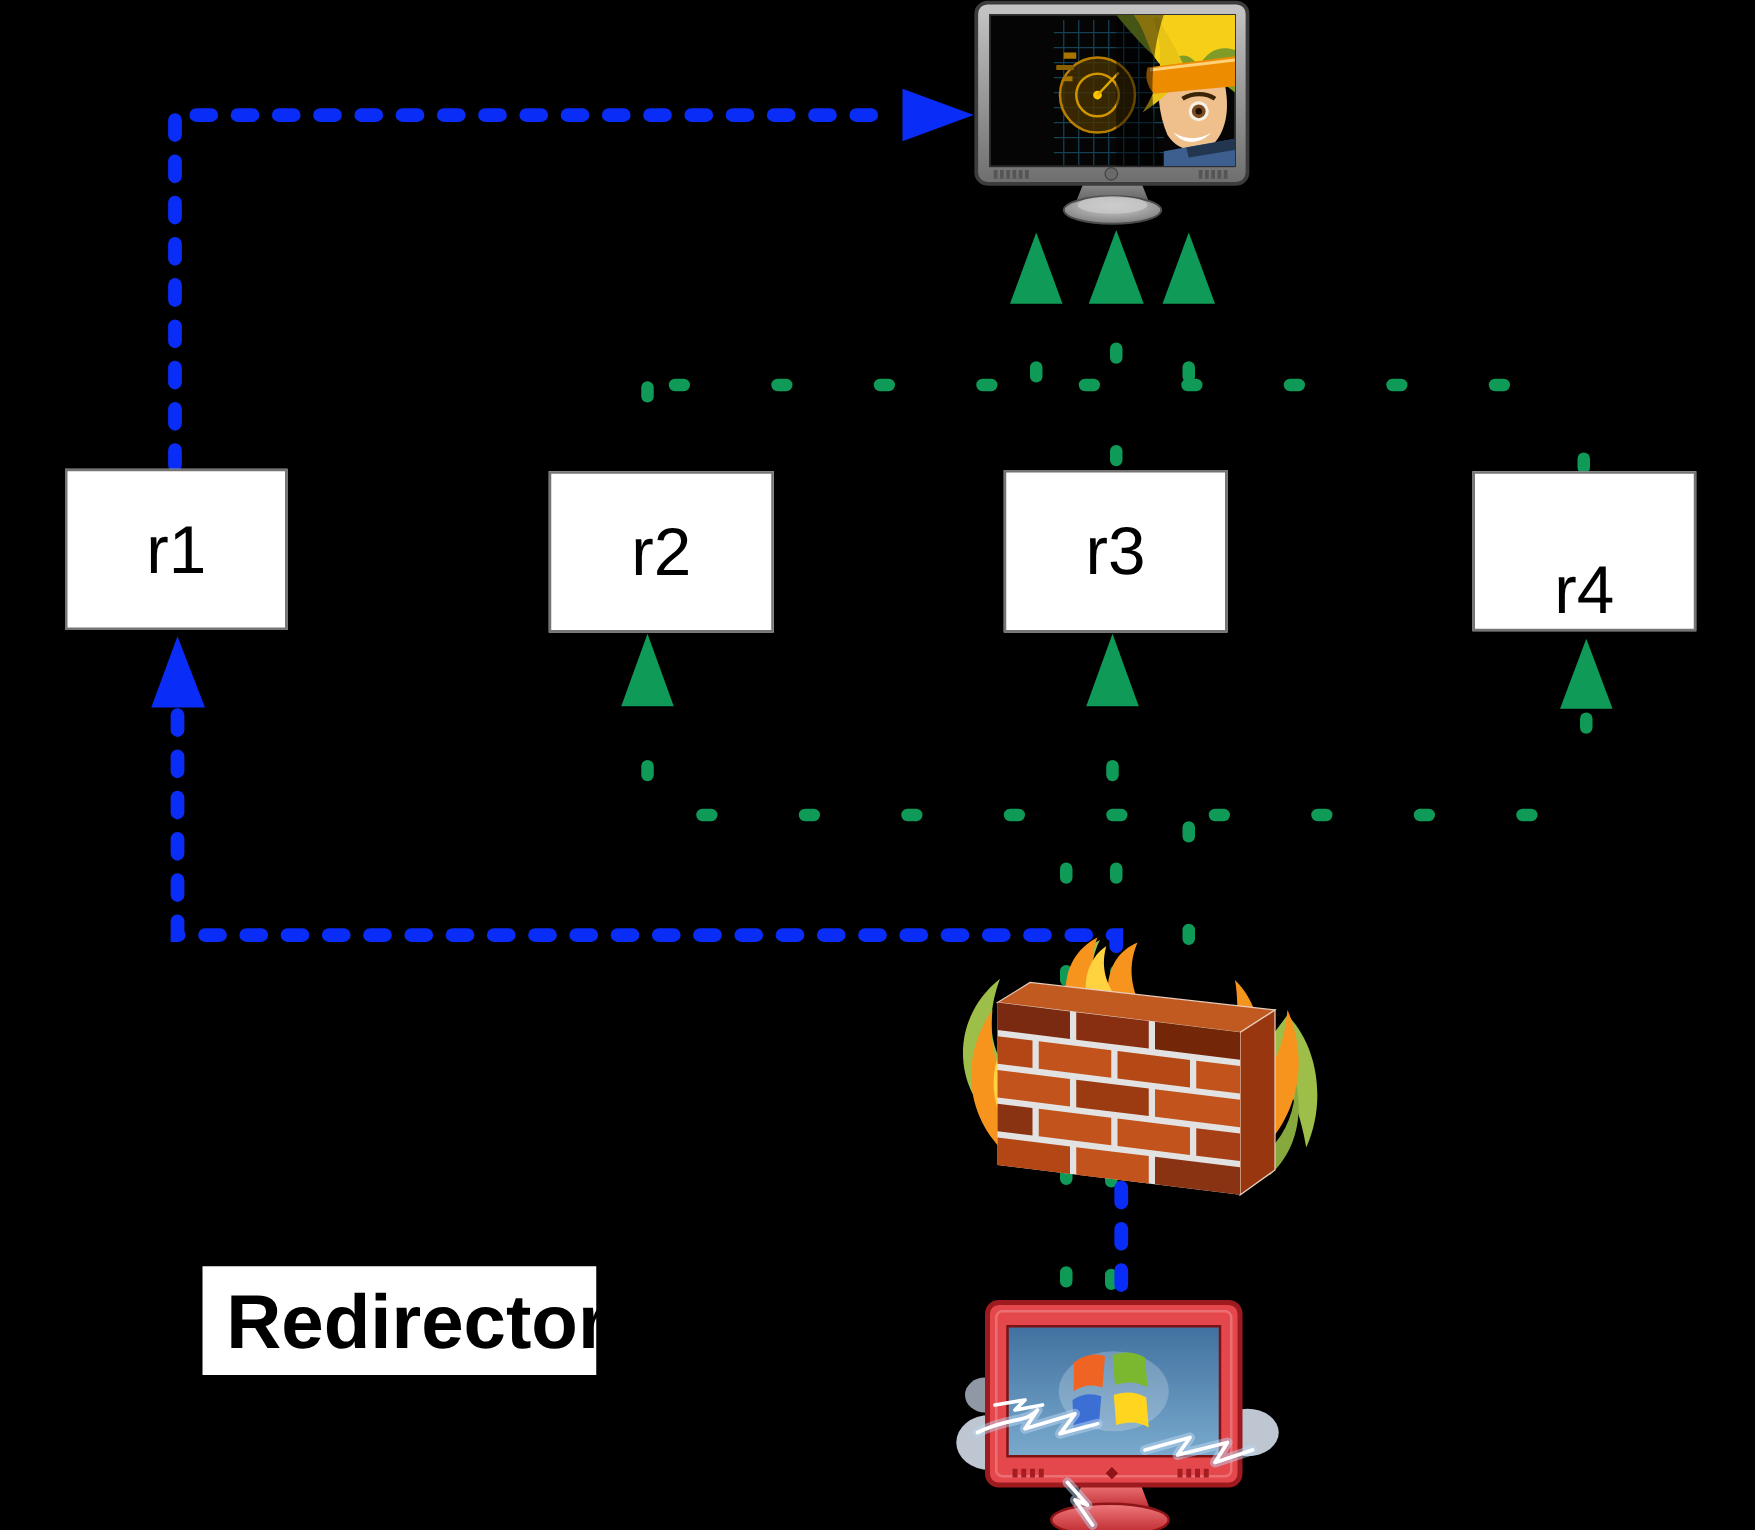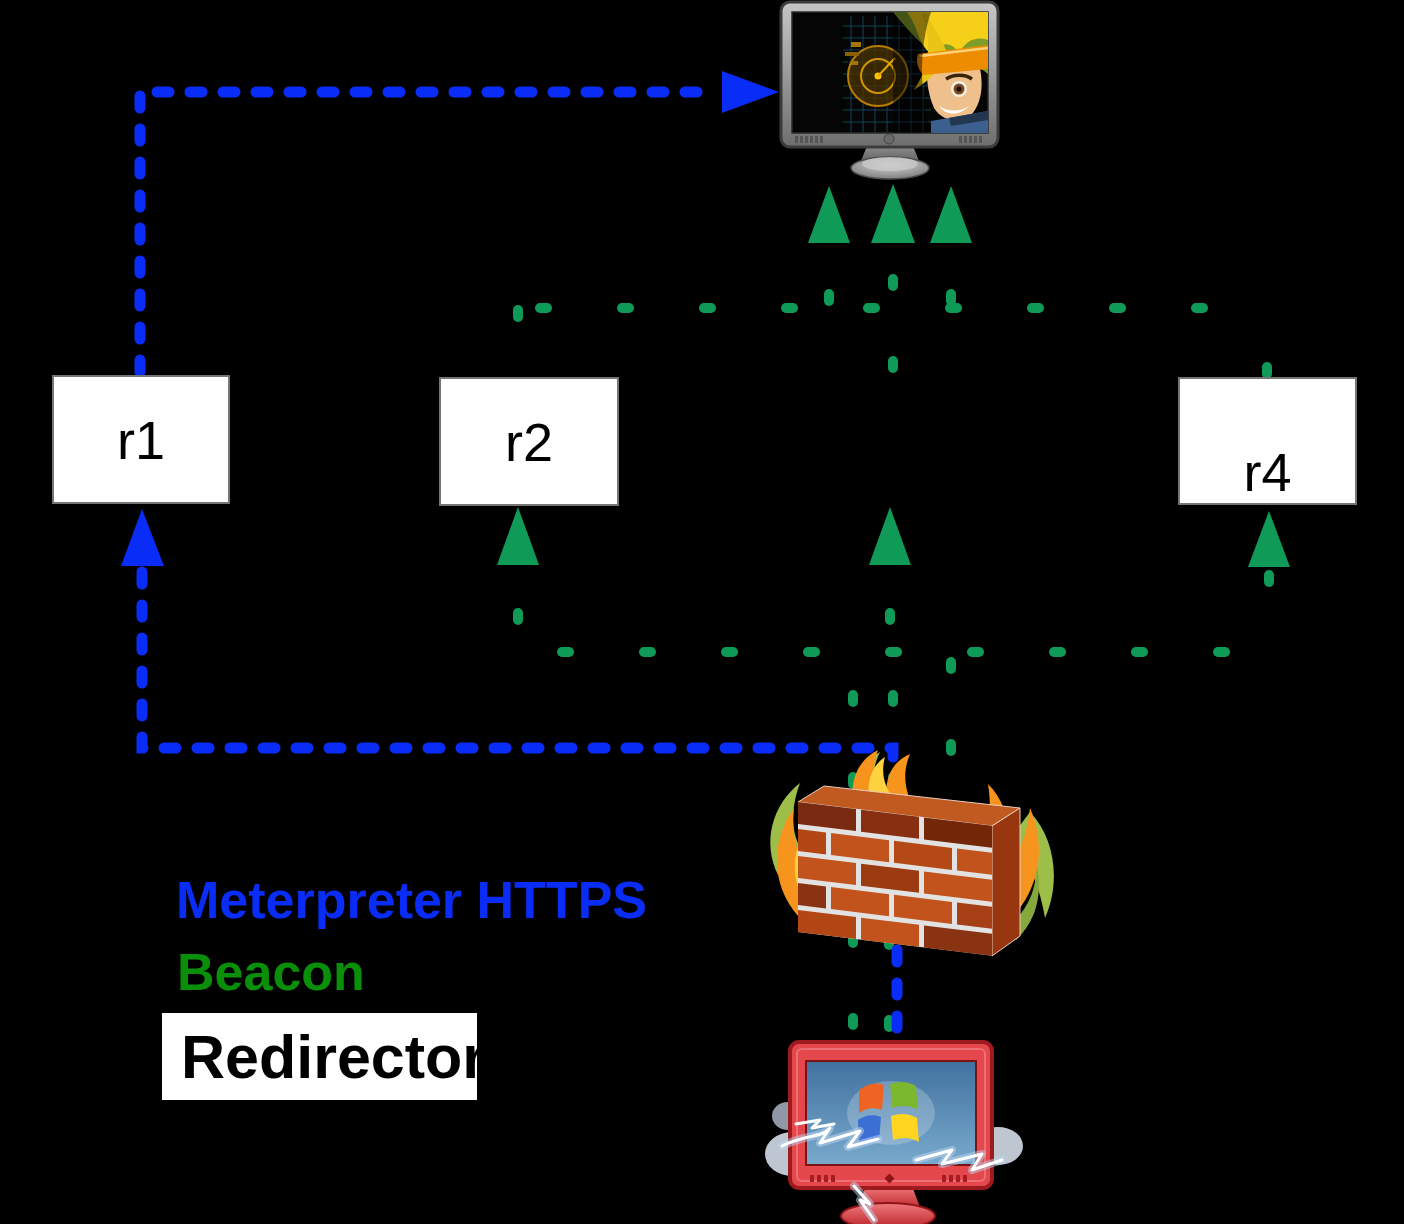--- a/index.html
+++ b/index.html
@@ -270,23 +270,24 @@
       <rect x="120" y="147" width="7" height="7" transform="rotate(45 123.5 150.5)" fill="#8e1418"></rect>
     </g>
   </svg>
 
   <div class="node" id="node-r1">
     <span>r1</span>
   </div>
   <div class="node" id="node-r2">
     <span>r2</span>
   </div>
+  <div class="node" id="node-r3">
+    <span>r3</span>
+  </div>
   <div class="node" id="node-r4">
     <span>r4</span>
   </div>
 
-  <div class="legend-line" id="legend-meterpreter">Meterpreter HTTPS</div>
-  <div class="legend-line" id="legend-beacon">Beacon</div>
   <div id="legend-redirectors">
     <span>Redirectors</span>
   </div>
 
 </div>
 
 </body></html>

